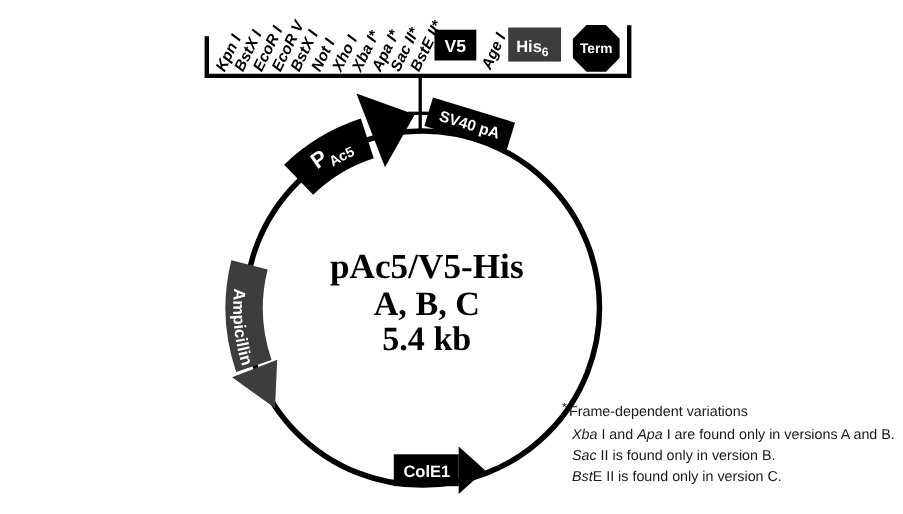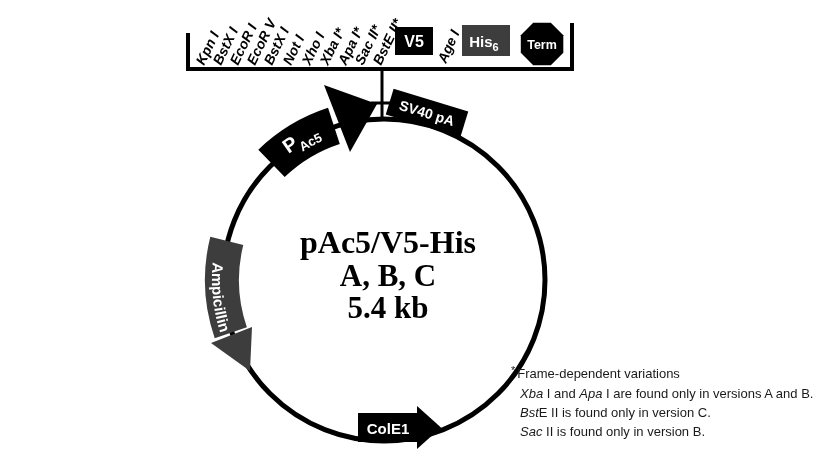--- a/index.html
+++ b/index.html
@@ -94,16 +94,16 @@
     <rect x="462" y="25" width="48" height="31" fill="#3d3d3d"></rect>
     <text class="box-label" x="484" y="47" font-size="15" text-anchor="middle"><tspan>His</tspan><tspan dy="4" font-size="11">6</tspan></text>
 
     <polygon points="563.3,52.8 550.8,65.3 533.2,65.3 520.8,52.8 520.8,35.2 533.2,22.8 550.8,22.8 563.3,35.2" fill="#000000"></polygon>
     <text class="box-label" x="542" y="48.5" font-size="12.5" text-anchor="middle">Term</text>
   </svg>
 
   <div class="footnote">
     <div class="fn-line"><span class="fn-star">*</span><span>Frame-dependent variations</span></div>
     <div class="fn-line fn-indent"><i>Xba</i><span> I and </span><i>Apa</i><span> I are found only in versions A and B.</span></div>
+    <div class="fn-line fn-indent"><i>Sac</i><span> II is found only in version B.</span></div>
     <div class="fn-line fn-indent"><i>Bst</i><span>E II is found only in version C.</span></div>
-    <div class="fn-line fn-indent"><i>Sac</i><span> II is found only in version B.</span></div>
   </div>
 </div>
 
 </body></html>

